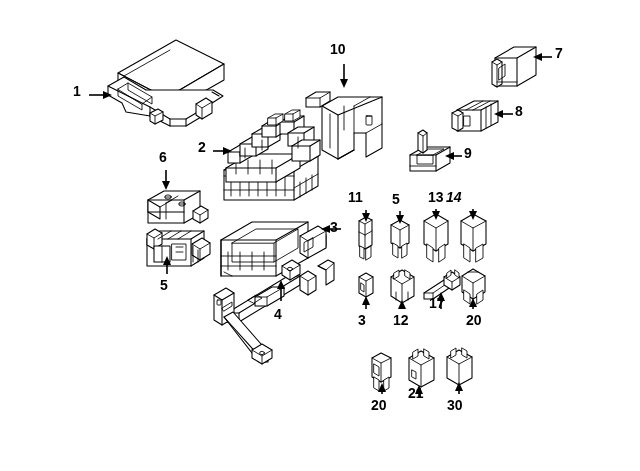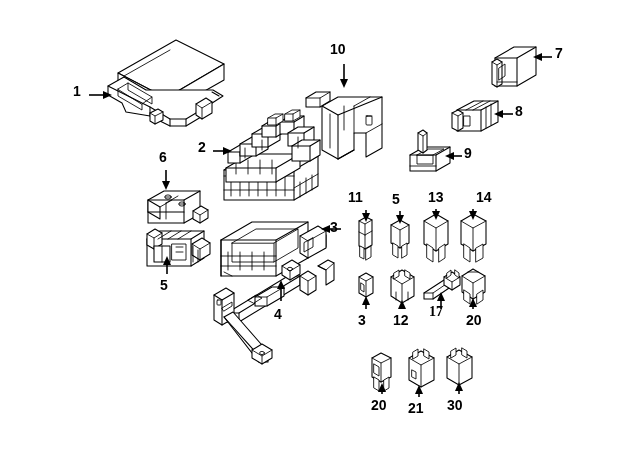--- a/index.html
+++ b/index.html
@@ -599,22 +599,22 @@
   <div class="callout-num" style="left:274px; top:307px;">4</div>
   <div class="callout-num" style="left:160px; top:278px;">5</div>
   <div class="callout-num" style="left:159px; top:150px;">6</div>
   <div class="callout-num" style="left:555px; top:46px;">7</div>
   <div class="callout-num" style="left:515px; top:104px;">8</div>
   <div class="callout-num" style="left:464px; top:146px;">9</div>
   <div class="callout-num" style="left:330px; top:42px;">10</div>
   <div class="callout-num" style="left:348px; top:190px;">11</div>
   <div class="callout-num" style="left:392px; top:192px;">5</div>
   <div class="callout-num" style="left:428px; top:190px;text-align:center;">13</div>
-  <div class="callout-num" style="left:476px; top:190px;">14</div>
+  <div class="callout-num" style="left:446px; top:190px;font-style:italic;">14</div>
   <div class="callout-num" style="left:358px; top:313px;">3</div>
   <div class="callout-num" style="left:393px; top:313px;">12</div>
-  <div class="callout-num" style="left:429px; top:305px;font-family:Liberation Serif, serif;">17</div>
+  <div class="callout-num" style="left:429px; top:296px;">17</div>
   <div class="callout-num" style="left:466px; top:313px;">20</div>
   <div class="callout-num" style="left:371px; top:398px;">20</div>
-  <div class="callout-num" style="left:408px; top:401px;">21</div>
+  <div class="callout-num" style="left:408px; top:386px;">21</div>
   <div class="callout-num" style="left:447px; top:398px;">30</div>
 
 </div>
 
 </body></html>

